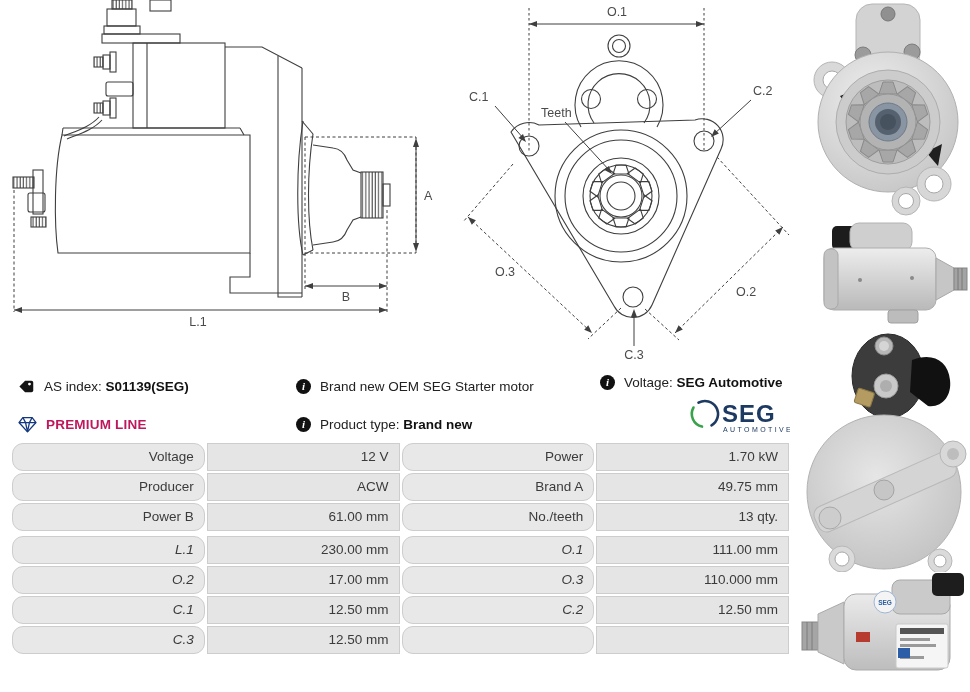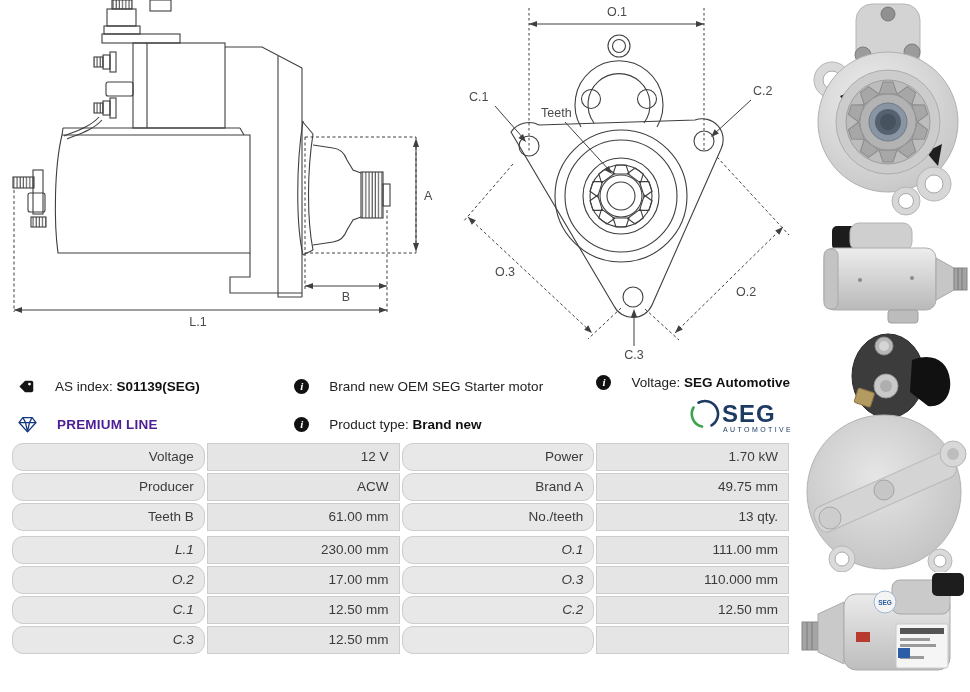--- a/index.html
+++ b/index.html
@@ -9,26 +9,26 @@
   #drawing-side{left:0;width:445px;height:360px;}
   #drawing-front{left:445px;width:355px;height:365px;}
   .photos{position:absolute;left:800px;top:0;width:170px;height:692px;display:flex;flex-direction:column;}
   .photo{flex:0 0 auto;display:flex;align-items:center;justify-content:center;background:#fff;cursor:pointer;}
   
   .info{position:absolute;left:18px;top:372px;width:772px;height:66px;display:flex;font-size:13.5px;}
   .info-col{display:flex;flex-direction:column;justify-content:space-between;}
   .col1{width:278px;}
   .col2{width:304px;}
   .col3{flex:1;display:flex;flex-direction:column;}
-  .info-row{display:flex;align-items:center;gap:20px;height:28px;white-space:nowrap;}
+  .info-row{display:flex;align-items:center;gap:9px;height:28px;white-space:nowrap;}
   .info-row b{font-weight:bold;color:#111;}
   .info-icon{width:15px;height:15px;min-width:15px;border-radius:50%;background:#111;color:#fff;
              display:inline-flex;align-items:center;justify-content:center;
              font:italic bold 11px/1 "Liberation Serif","DejaVu Serif",serif;}
-  .premium{color:#4c1d95;font-weight:bold;letter-spacing:.2px;}
+  .premium{color:#be185d;font-weight:bold;letter-spacing:.2px;}
   .seg-logo{margin-left:auto;margin-top:2px;}
   
   .spec{position:absolute;left:10px;top:441px;width:781px;}
   table.spec-t{border-collapse:separate;border-spacing:2px;width:781px;table-layout:fixed;background:#fff;}
   table.spec-t td{border:1px solid #cdcdcd;font-size:13.5px;color:#3b3b3b;text-align:right;
                   padding:3px 10px 3px 6px;height:20px;line-height:1.25;overflow:hidden;}
   td.lbl{background:#e8e8e8;border-radius:11px;}
   td.val{background:#e5e5e5;padding-right:12px;}
   table.dims td.lbl{font-style:italic;}
   .tgap{height:1px;}
@@ -370,21 +370,21 @@
           <td class="lbl">Power</td>
           <td class="val">1.70 kW</td>
         </tr>
         <tr>
           <td class="lbl">Producer</td>
           <td class="val">ACW</td>
           <td class="lbl">Brand A</td>
           <td class="val">49.75 mm</td>
         </tr>
         <tr>
-          <td class="lbl">Teeth B</td>
+          <td class="lbl">Power B</td>
           <td class="val">61.00 mm</td>
           <td class="lbl">No./teeth</td>
           <td class="val">13 qty.</td>
         </tr>
       </tbody>
     </table>
     <div class="tgap"></div>
     <table class="spec-t dims">
       <colgroup>
           <col style="width:25%">

